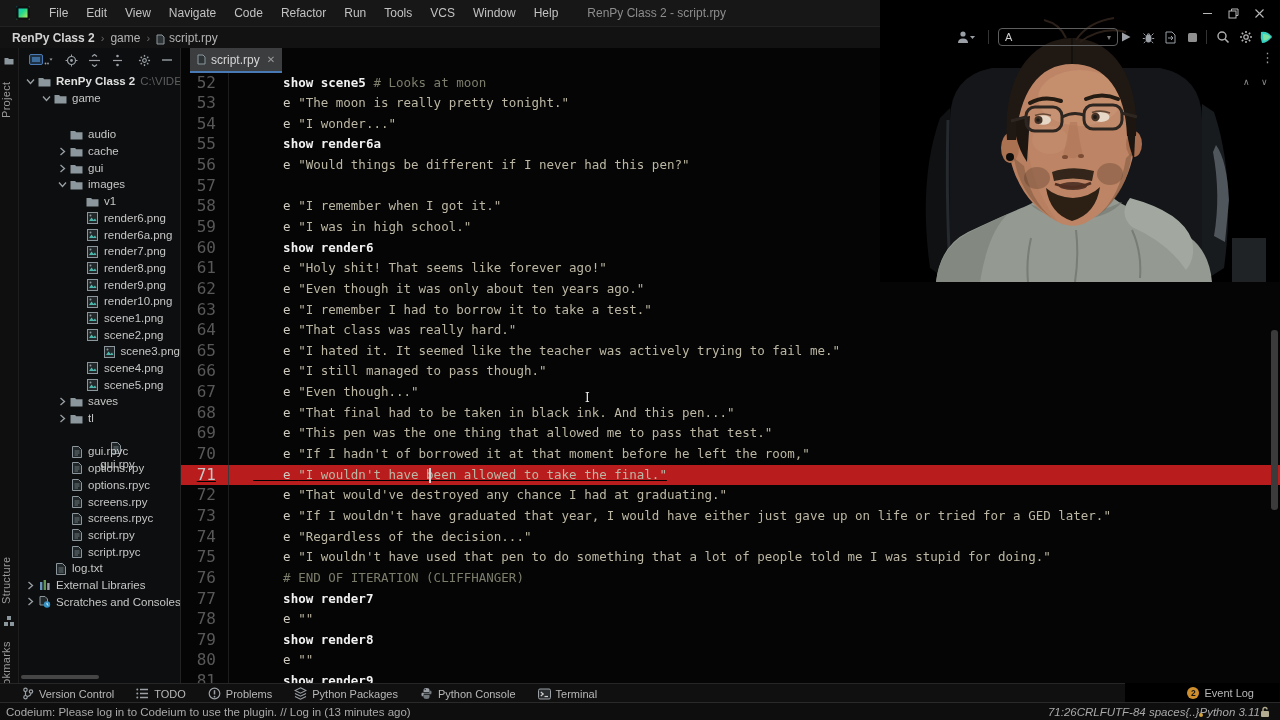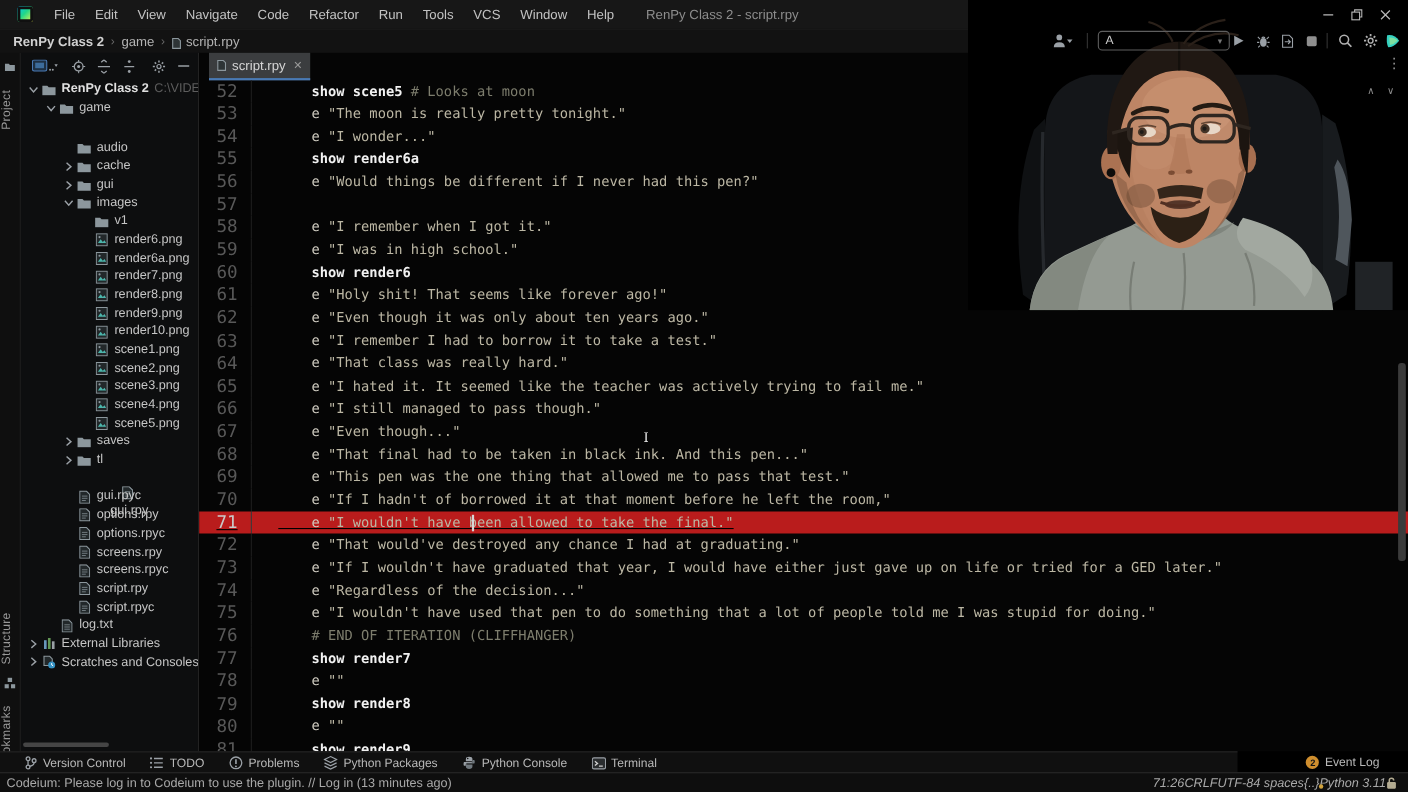--- a/index.html
+++ b/index.html
@@ -461,21 +461,21 @@
           <span class="chev"></span>
           <span class="tic">
             <svg width="11" height="12" viewBox="0 0 11 12">
               <rect x="0.5" y="0.5" width="10" height="11" fill="#22282a" stroke="#8c979d"></rect>
               <path d="M2 9 L4.5 5.5 L6.5 8 L8 6.5 L9.5 9 Z" fill="#4db6ac"></path>
               <circle cx="3.5" cy="3.5" r="1" fill="#8c979d"></circle>
             </svg>
           </span>
           <span class="tlabel">scene2.png</span>
         </div>
-        <div class="trow" style="padding-left: 52px;">
+        <div class="trow" style="padding-left: 52px; justify-content: flex-end;">
           <span class="chev"></span>
           <span class="tic">
             <svg width="11" height="12" viewBox="0 0 11 12">
               <rect x="0.5" y="0.5" width="10" height="11" fill="#22282a" stroke="#8c979d"></rect>
               <path d="M2 9 L4.5 5.5 L6.5 8 L8 6.5 L9.5 9 Z" fill="#4db6ac"></path>
               <circle cx="3.5" cy="3.5" r="1" fill="#8c979d"></circle>
             </svg>
           </span>
           <span class="tlabel">scene3.png</span>
         </div>

